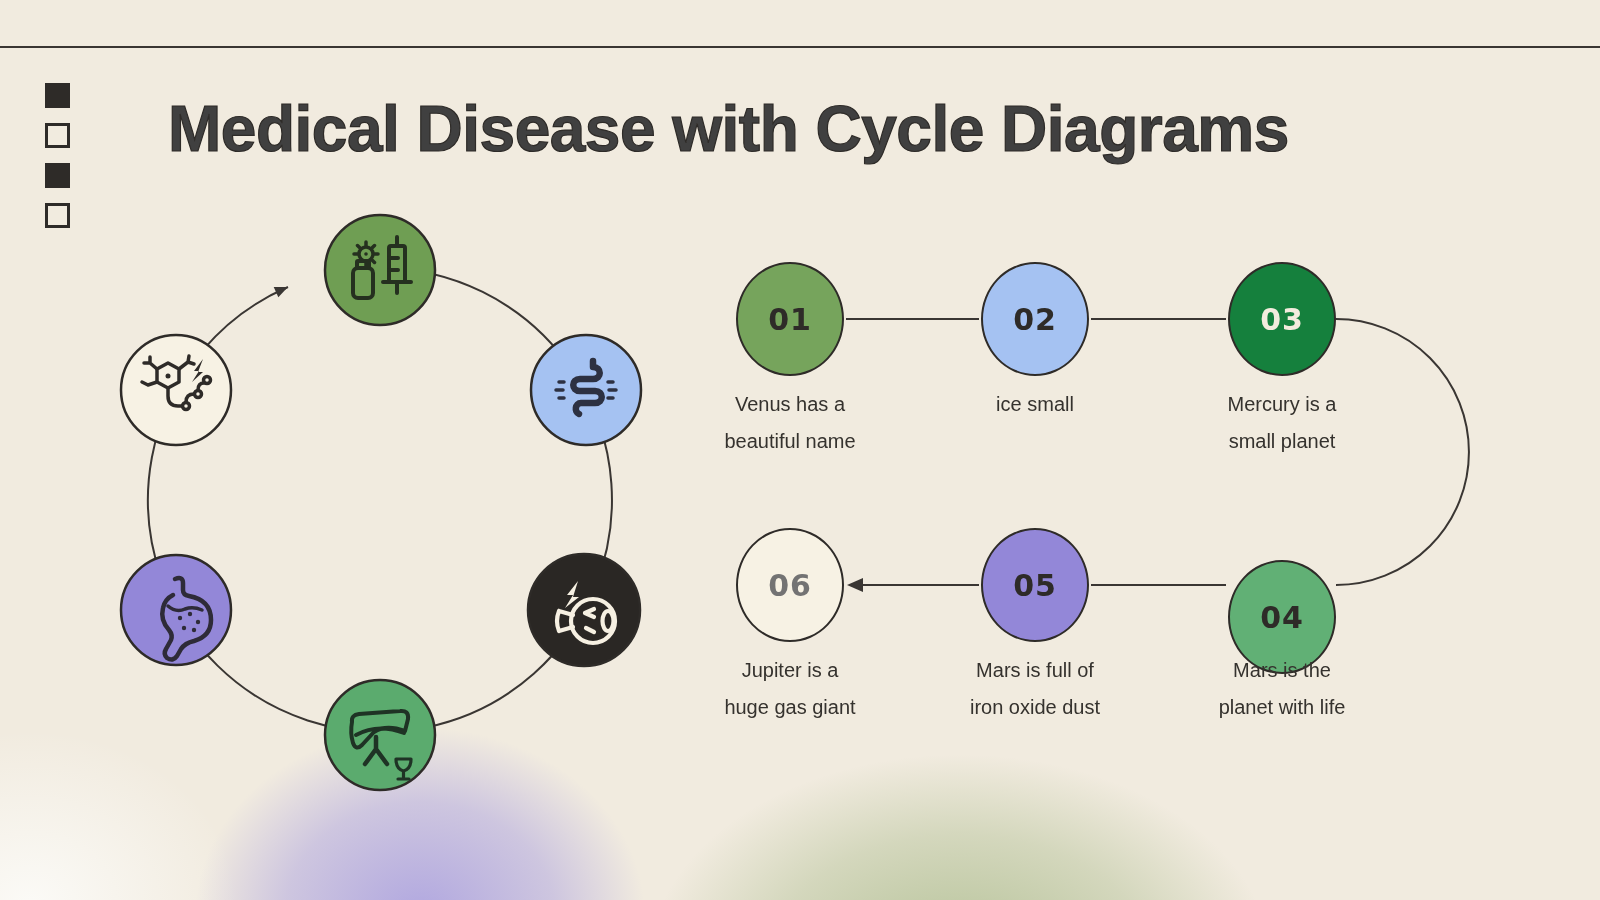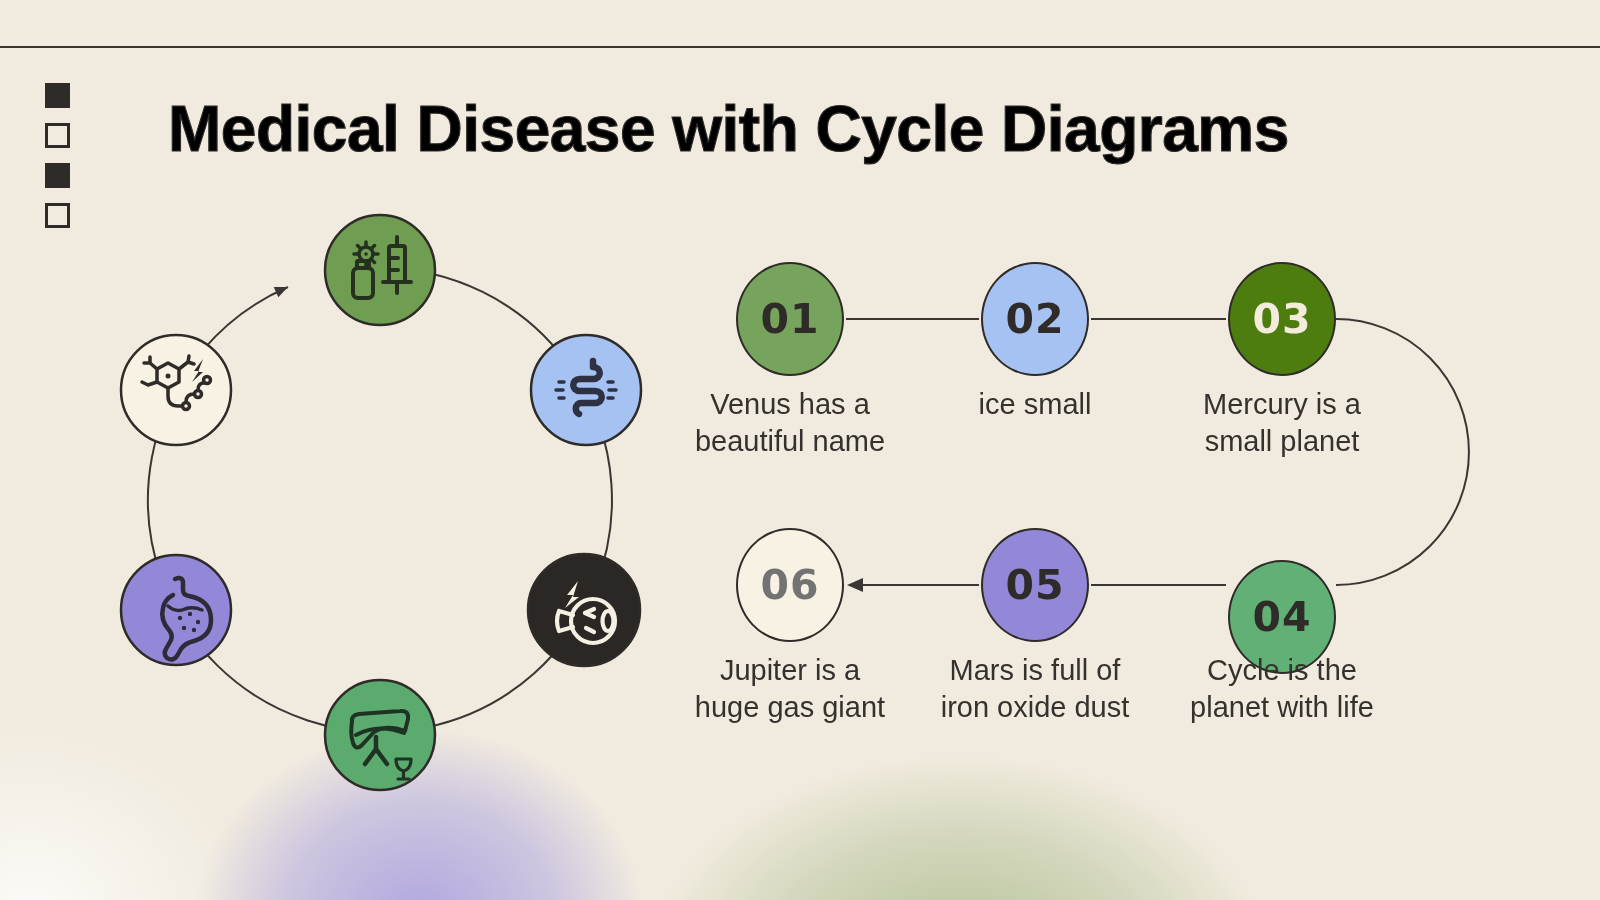--- a/index.html
+++ b/index.html
@@ -14,37 +14,37 @@
       radial-gradient(400px 270px at 960px 965px, rgba(128,158,90,0.55) 0%, rgba(128,158,90,0.26) 48%, rgba(128,158,90,0) 78%),
       radial-gradient(300px 250px at 30px 905px, rgba(253,253,251,0.85) 0%, rgba(253,253,251,0) 70%);
   }
   .top-rule{position:absolute;left:0;top:46px;width:1600px;height:2px;background:#3a3633;}
   .squares{position:absolute;left:45px;top:83px;display:flex;flex-direction:column;gap:15px;}
   .sq{width:25px;height:25px;box-sizing:border-box;}
   .sq.filled{background:#2e2b28;}
   .sq.outline{border:3px solid #2e2b28;background:transparent;}
   .title{
     position:absolute;left:168px;top:92px;margin:0;
-    font-size:64px;font-weight:700;color:#000000;letter-spacing:-0.5px;
+    font-size:64px;font-weight:700;color:#404040;letter-spacing:-0.5px;
     -webkit-text-stroke:1.2px #2e2b28;white-space:nowrap;
   }
   svg.cycle{position:absolute;left:60px;top:180px;}
   svg.connectors{position:absolute;left:0;top:0;pointer-events:none;}
   .bubble{
     position:absolute;width:108px;height:114px;border-radius:50%;
     border:2.5px solid #2e2b28;box-sizing:border-box;
     display:flex;align-items:center;justify-content:center;
   }
   .bubble span{
     font-family:"DejaVu Sans",sans-serif;font-weight:700;
-    font-size:41px;letter-spacing:1px;color:#2e2b28;
+    font-size:30px;letter-spacing:1px;color:#2e2b28;
   }
   .step-label{
     position:absolute;width:300px;text-align:center;
-    font-size:29px;line-height:37px;color:#35322e;
+    font-size:20px;line-height:37px;color:#35322e;
   }
 </style>
 </head>
 <body>
 
 <div class="stage">
   <div class="bg"></div>
   <div class="top-rule"></div>
 
   <div class="squares">
@@ -162,35 +162,35 @@
   <div>
     <div class="bubble" style="left: 981px; top: 262px; background-color: rgb(165, 194, 242);">
       <span style="color: rgb(46, 43, 40);">02</span>
     </div>
     <div class="step-label" style="left:885px;top:386px;">
       <div>ice small</div>
     </div>
   </div>
 
   <div>
-    <div class="bubble" style="left: 1228px; top: 262px; background-color: #4d7c0f;">
+    <div class="bubble" style="left: 1228px; top: 262px; background-color: #15803d;">
       <span style="color: rgb(243, 236, 221);">03</span>
     </div>
     <div class="step-label" style="left:1132px;top:386px;">
       <div>Mercury is a</div>
       <div>small planet</div>
     </div>
   </div>
 
   <div>
     <div class="bubble" style="left: 1228px; top: 560px; background-color: rgb(97, 176, 117);">
       <span style="color: rgb(46, 43, 40);">04</span>
     </div>
     <div class="step-label" style="left:1132px;top:652px;">
-      <div>Cycle is the</div>
+      <div>Mars is the</div>
       <div>planet with life</div>
     </div>
   </div>
 
   <div>
     <div class="bubble" style="left: 981px; top: 528px; background-color: rgb(147, 135, 216);">
       <span style="color: rgb(46, 43, 40);">05</span>
     </div>
     <div class="step-label" style="left:885px;top:652px;">
       <div>Mars is full of</div>

